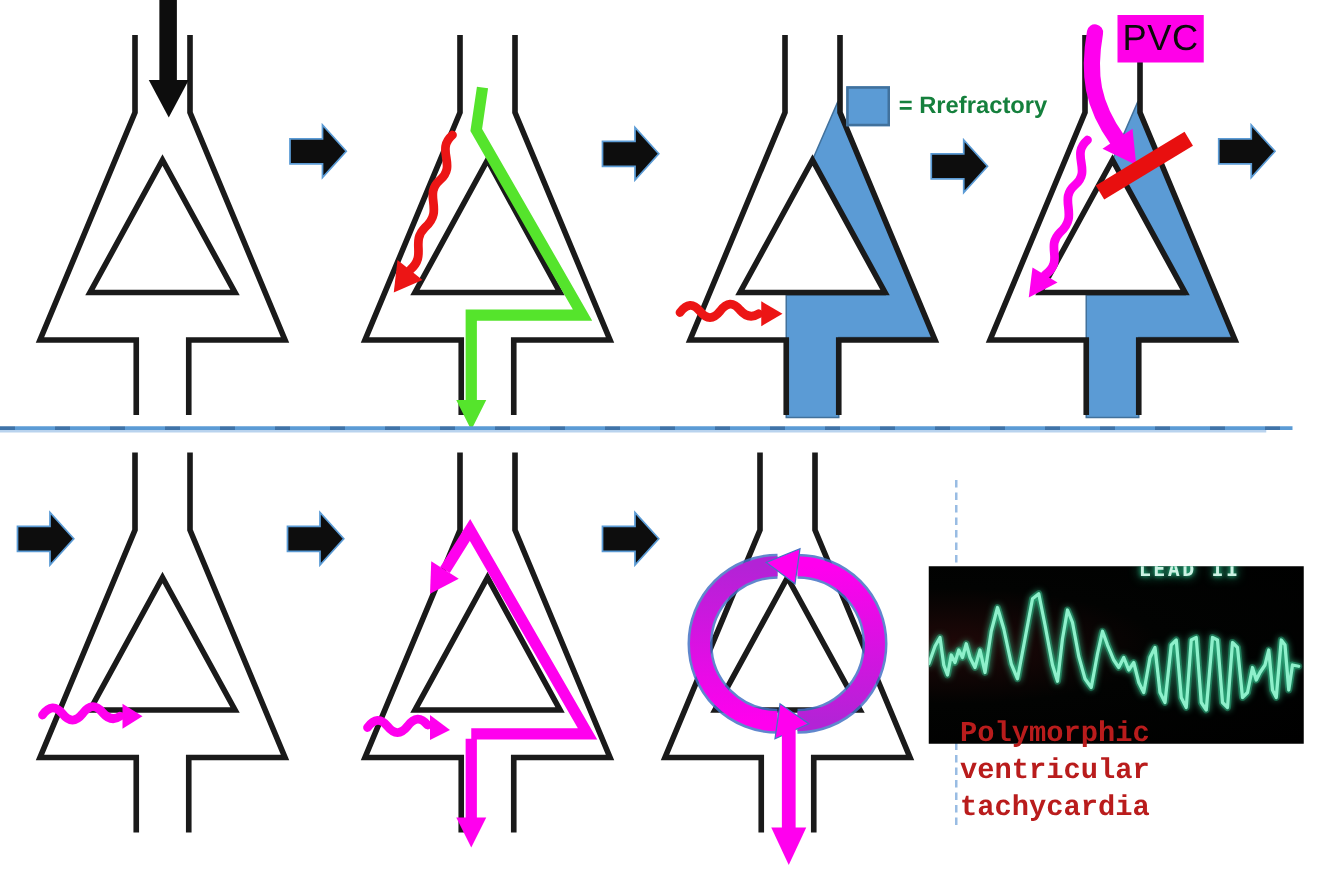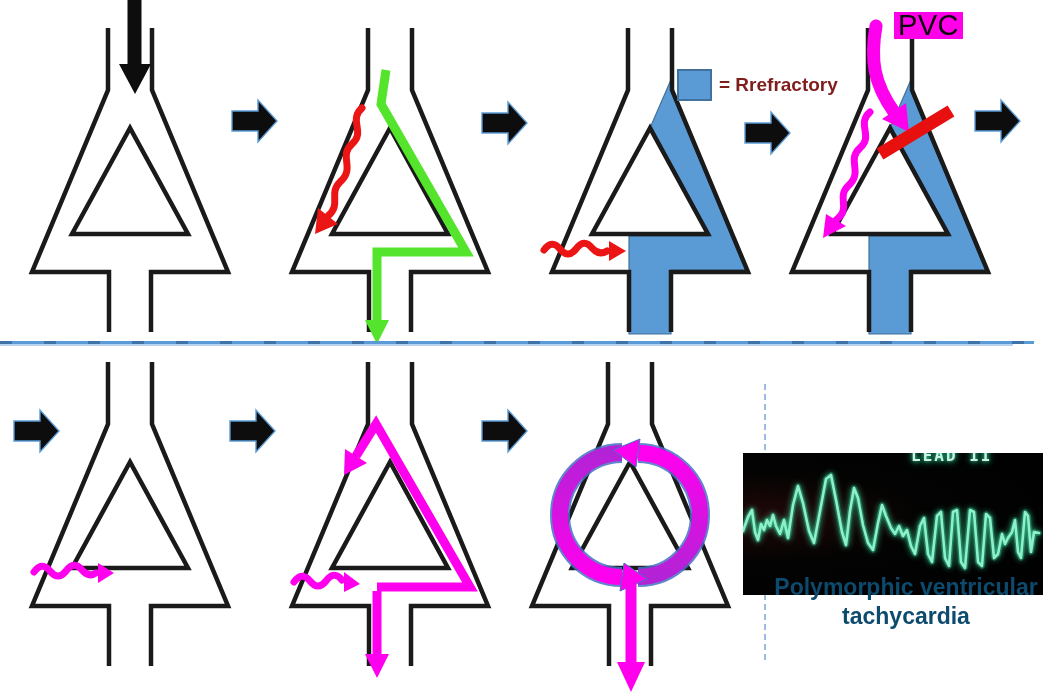--- a/index.html
+++ b/index.html
@@ -23,37 +23,37 @@
   .grn{stroke:var(--fast-pathway-green,#55e42c);stroke-width:9;fill:none;stroke-linejoin:miter;}
   .grn-fill{fill:var(--fast-pathway-green,#55e42c);}
   .mag{stroke:var(--impulse-magenta,#ff00ee);fill:none;stroke-linecap:round;stroke-linejoin:miter;}
   .mag-fill{fill:var(--impulse-magenta,#ff00ee);}
   .blockbar{stroke:var(--block-red,#e80f0f);stroke-width:13;stroke-linecap:butt;}
   .arc-under{stroke:#4472c4;stroke-width:20;fill:none;opacity:.85;}
   .arc-head{fill:var(--impulse-magenta,#ff00ee);stroke:#4472c4;stroke-width:1;}
 
   .legend{display:flex;align-items:center;gap:7px;}
   .legend .swatch{width:31px;height:28px;background:var(--refractory-blue,#5b9bd5);border:2px solid var(--refractory-border,#41719c);}
-  .legend .lbl{font-size:19px;font-weight:600;color:#7f1d1d;white-space:nowrap;}
-
-  .pvc-box{width:69px;height:27px;background:var(--pvc-box-magenta,#ff00e8);
+  .legend .lbl{font-size:19px;font-weight:600;color:#15803d;white-space:nowrap;}
+
+  .pvc-box{width:69px;height:38px;background:var(--pvc-box-magenta,#ff00e8);
     display:flex;align-items:center;justify-content:center;
     font-size:29px;font-weight:500;color:#0a0a0a;letter-spacing:.5px;}
 
   .divider-a{height:3px;background:repeating-linear-gradient(90deg,#3f73a8 0 12px,var(--divider-blue,#5b9bd5) 12px 44px);}
   .divider-b{height:2px;background:#b9d3ee;width:98%;}
 
   .ecg{width:300px;height:142px;overflow:hidden;position:absolute;
     background:radial-gradient(ellipse at 6% 45%, #210808 0%, #020302 42%, #000 100%);margin-top:48px;}
   .lead-label{position:absolute;top:-7px;left:168px;font-family:"DejaVu Sans Mono",monospace;
     font-weight:bold;font-size:16px;letter-spacing:2px;color:#cdf2e4;
     text-shadow:0 0 4px #2fd398,0 0 9px #2fd398;}
   .ecg-trace{filter:drop-shadow(0 0 3px rgba(63,217,160,.9));}
 
-  .caption{width:276px;text-align:center;font-size:23px;font-weight:bold;color:#0c4a6e;line-height:1.28;}
+  .caption{width:276px;text-align:left;font-size:23px;font-weight:bold;color:#b91c1c;line-height:1.28;font-family:Liberation Mono, monospace;}
   .dashed-guide{width:0;height:276px;border-left:2px dashed rgba(110,160,215,.7);}
 </style>
 </head>
 <body>
 
 <div id="stage">
 
   <svg width="0" height="0" aria-hidden="true">
     <defs>
       <g id="conduction-shape">

